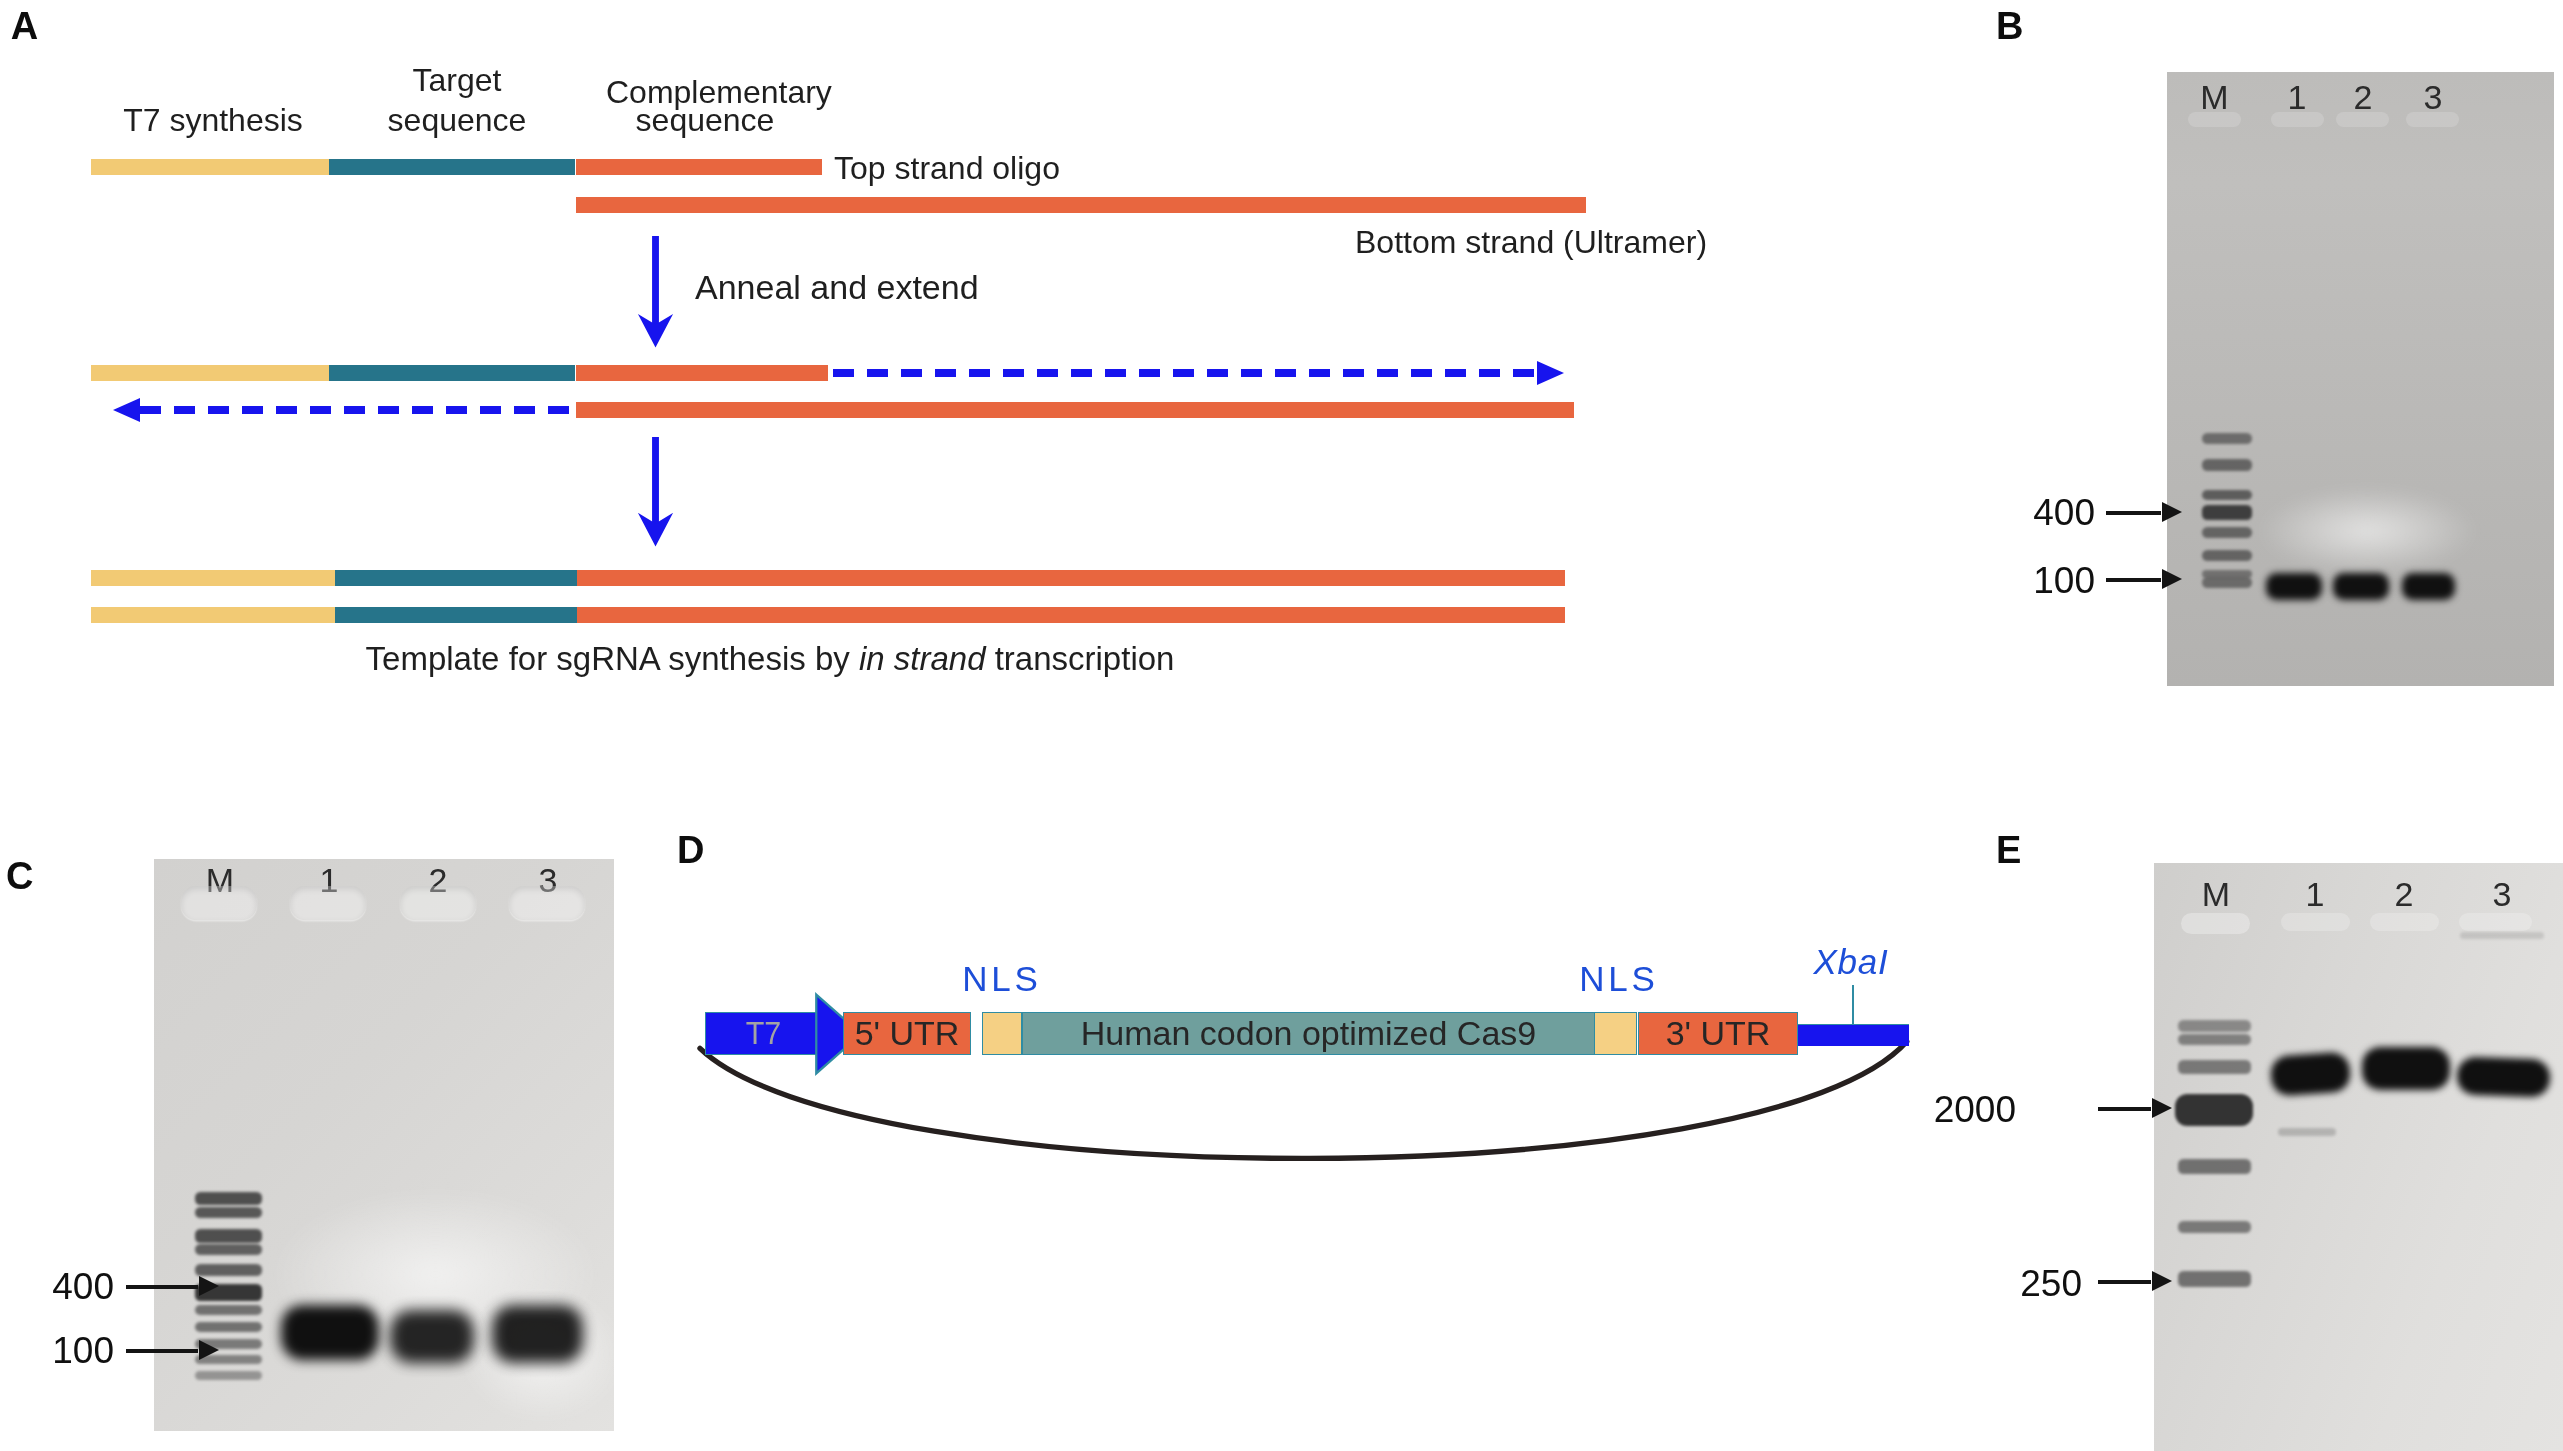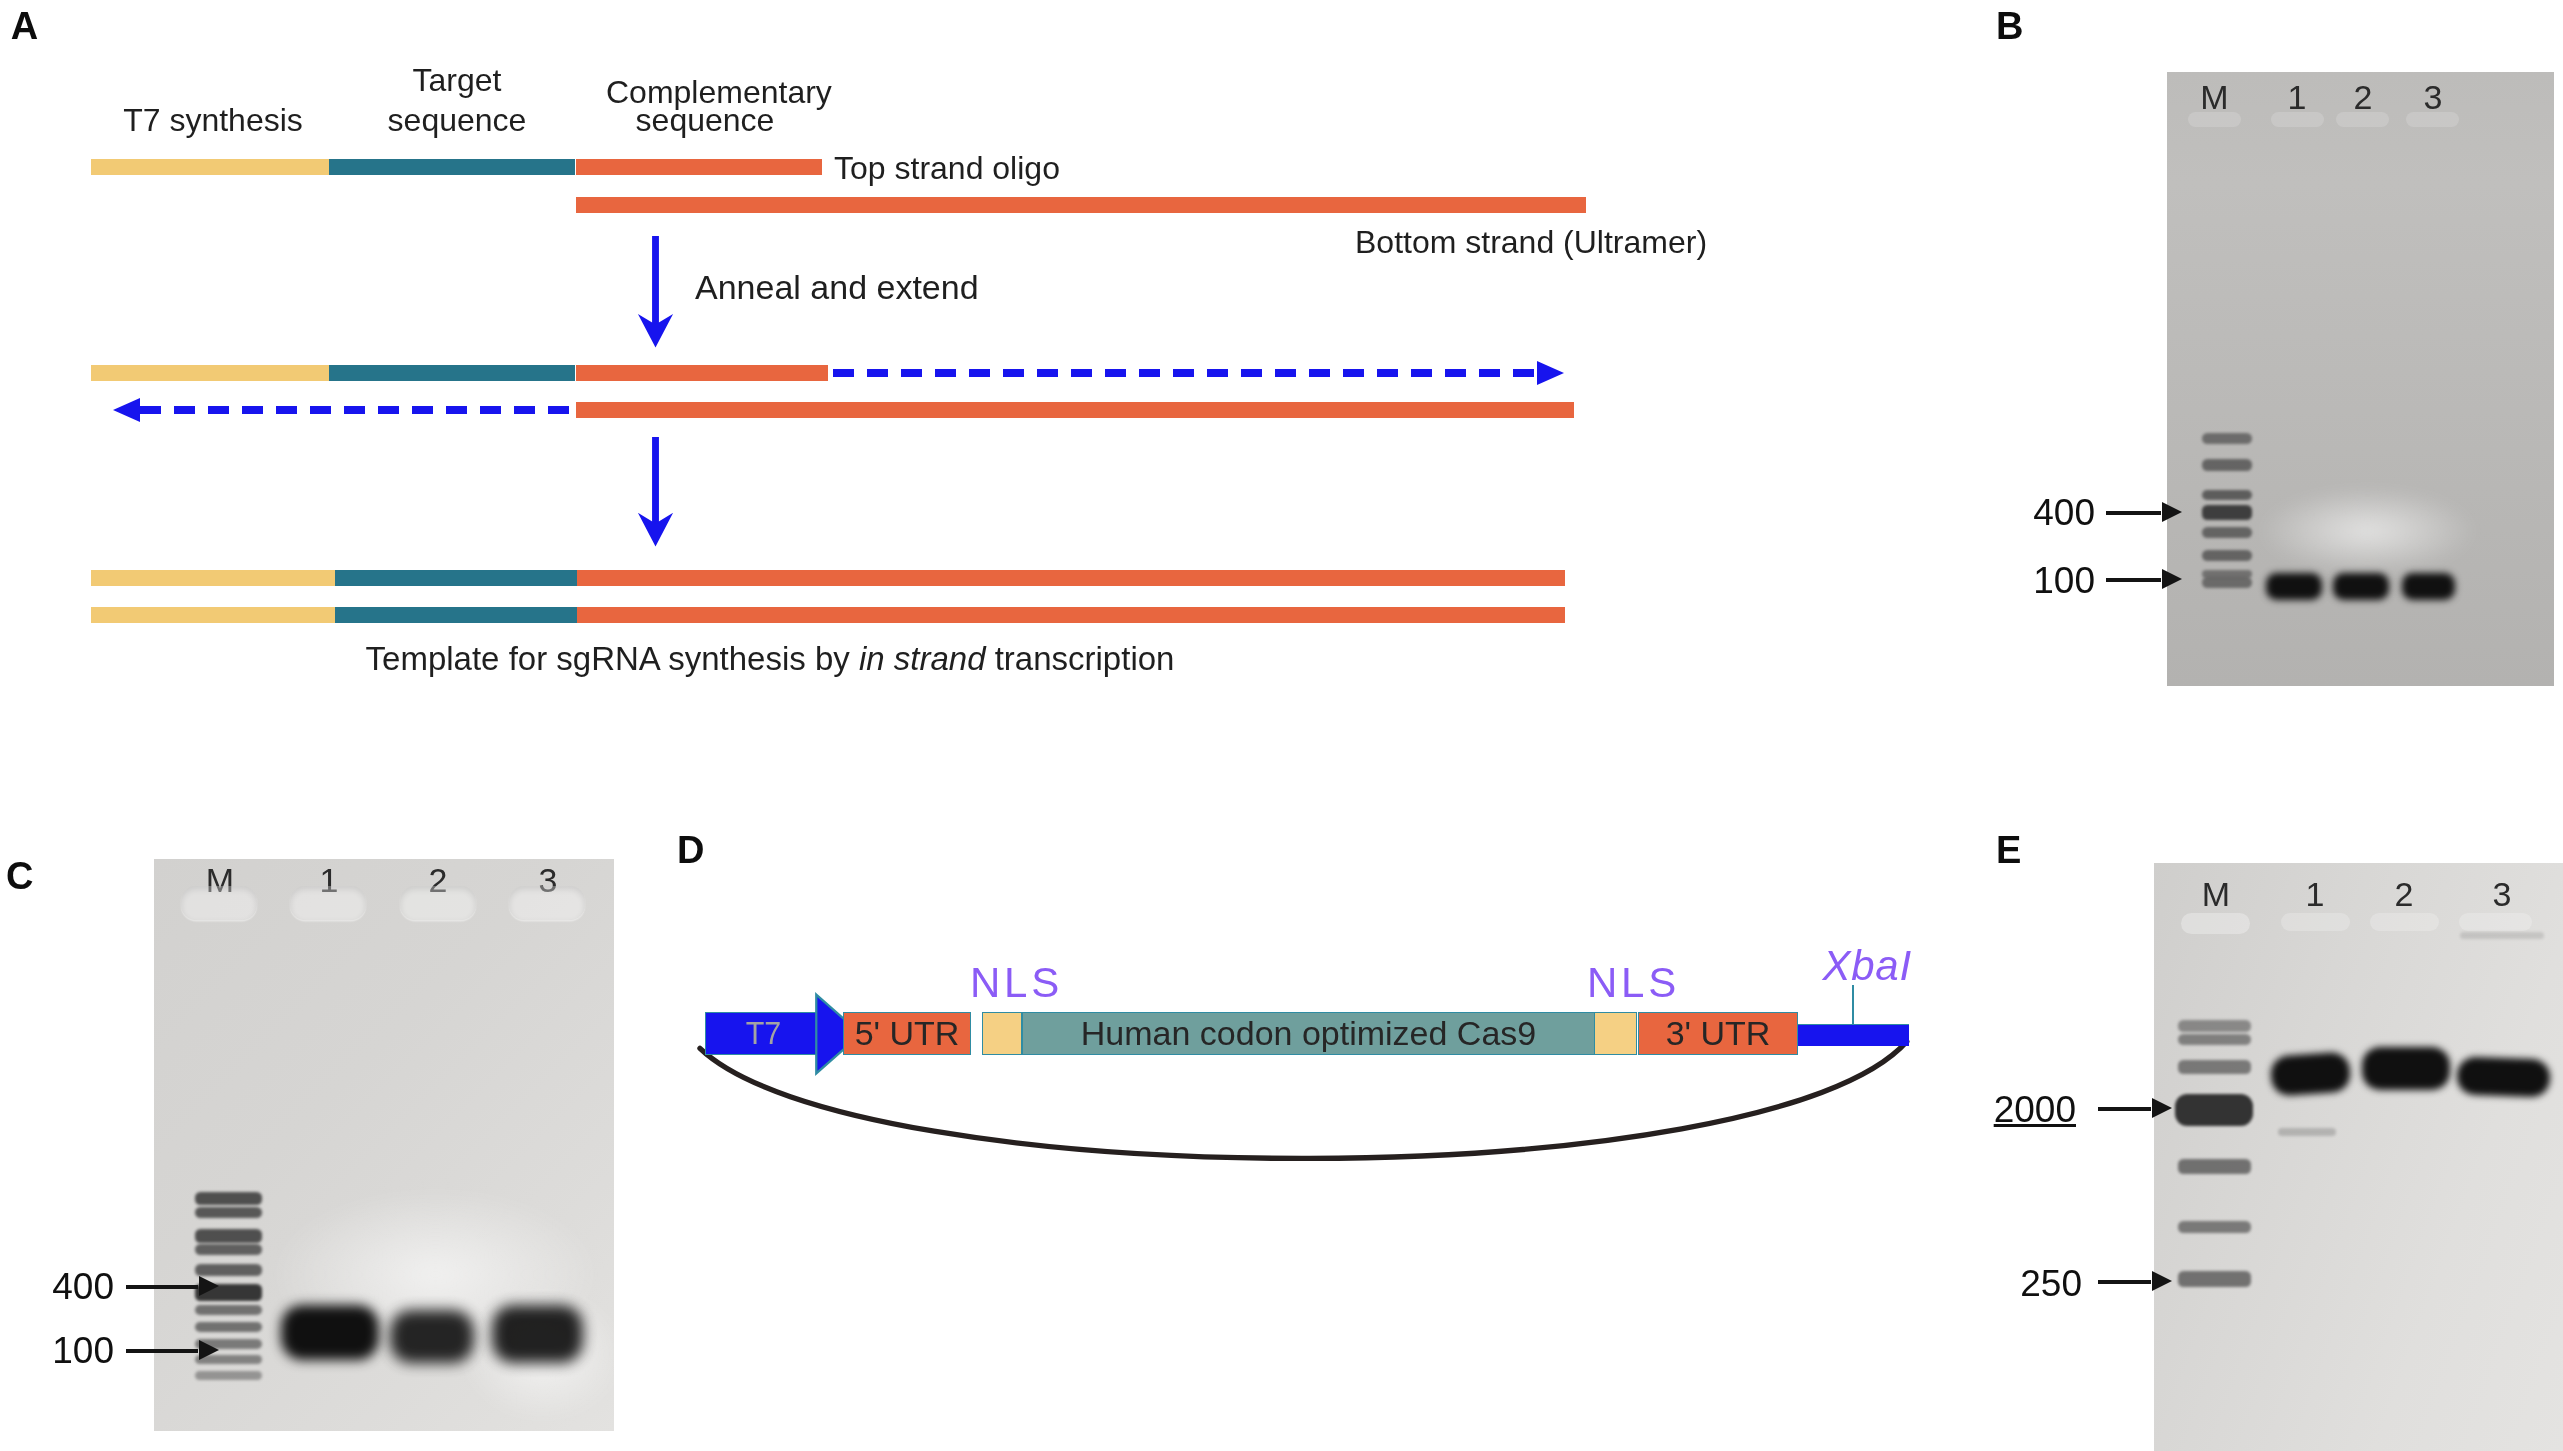--- a/index.html
+++ b/index.html
@@ -31,21 +31,21 @@
   .band{position:absolute;background:#2e2e2e;border-radius:5.3px;filter:blur(1.5px);}
   .blob{position:absolute;background:#101010;border-radius:18.3px;filter:blur(3.8px);}
   .glow{position:absolute;border-radius:50%;filter:blur(7.6px);
         background:radial-gradient(ellipse at center,rgba(255,255,255,0.60) 0%,rgba(255,255,255,0.0) 70%);}
   .mtext{position:absolute;font-size:37px;color:#101010;}
   .marrow{position:absolute;height:3.8px;background:#141414;}
   .marrow::after{content:'';position:absolute;right:-20.6px;top:-9.1px;width:0;height:0;
         border-left:20.6px solid #141414;border-top:10.7px solid transparent;border-bottom:10.7px solid transparent;}
   .seg{position:absolute;top:1012px;height:43px;box-sizing:border-box;border:1.5px solid var(--construct_border);
        display:flex;align-items:center;justify-content:center;font-size:34px;color:#262626;white-space:nowrap;}
-  .nls{position:absolute;width:122px;text-align:right;font-size:42px;letter-spacing:3.8px;color:#8b5cf6;}
+  .nls{position:absolute;width:122px;text-align:center;font-size:35px;letter-spacing:3.8px;color:#1d4ed8;}
 </style>
 </head>
 <body>
 
 <div class="fig">
 
   <span class="plabel" style="left:10.7px;top:4.6px;">A</span>
 
   <div class="txt center" style="left:91px;top:101px;width:244px;">T7 synthesis</div>
   <div class="txt center" style="left:381px;top:61px;width:152px;">Target</div>
@@ -209,19 +209,19 @@
     <div class="band" style="left:23.6px;top:296px;width:73px;height:15.2px;opacity:.60;"></div>
     <div class="band" style="left:23.6px;top:358px;width:73px;height:12.2px;opacity:.55;"></div>
     <div class="band" style="left:23.6px;top:408px;width:73px;height:16px;opacity:.60;"></div>
 
     <div class="blob" style="left:117px;top:191px;width:79px;height:40px;transform:rotate(-4deg);"></div>
     <div class="blob" style="left:208px;top:184px;width:88px;height:43px;"></div>
     <div class="blob" style="left:303px;top:195px;width:93px;height:38px;transform:rotate(2deg);"></div>
     <div class="band" style="left:124px;top:265px;width:58px;height:7.6px;opacity:.22;"></div>
   </div>
 
-  <div class="mtext right" style="left:1965px;top:1089px;width:111px;text-decoration:underline;">2000</div>
+  <div class="mtext right" style="left:1905px;top:1089px;width:111px;">2000</div>
   <div class="marrow" style="left:2098px;top:1107px;width:53px;"></div>
   <div class="mtext right" style="left:1975px;top:1263px;width:107px;text-align:right;">250</div>
   <div class="marrow" style="left:2098px;top:1280px;width:53px;"></div>
 
 </div>
 
 
 </body></html>

